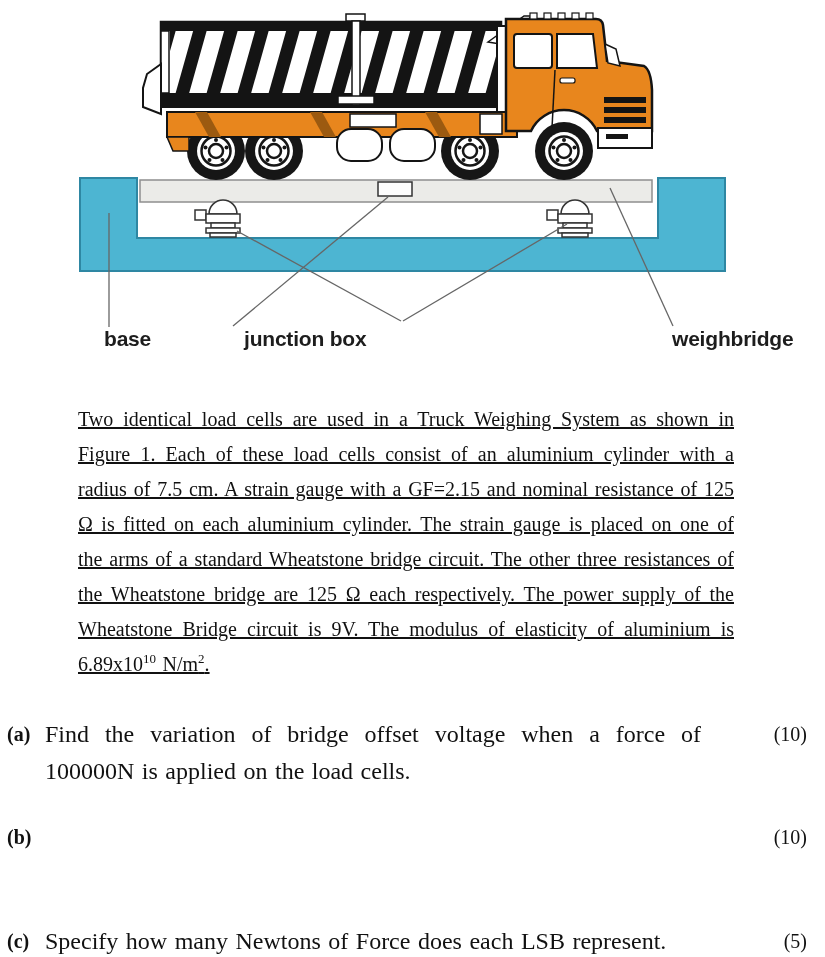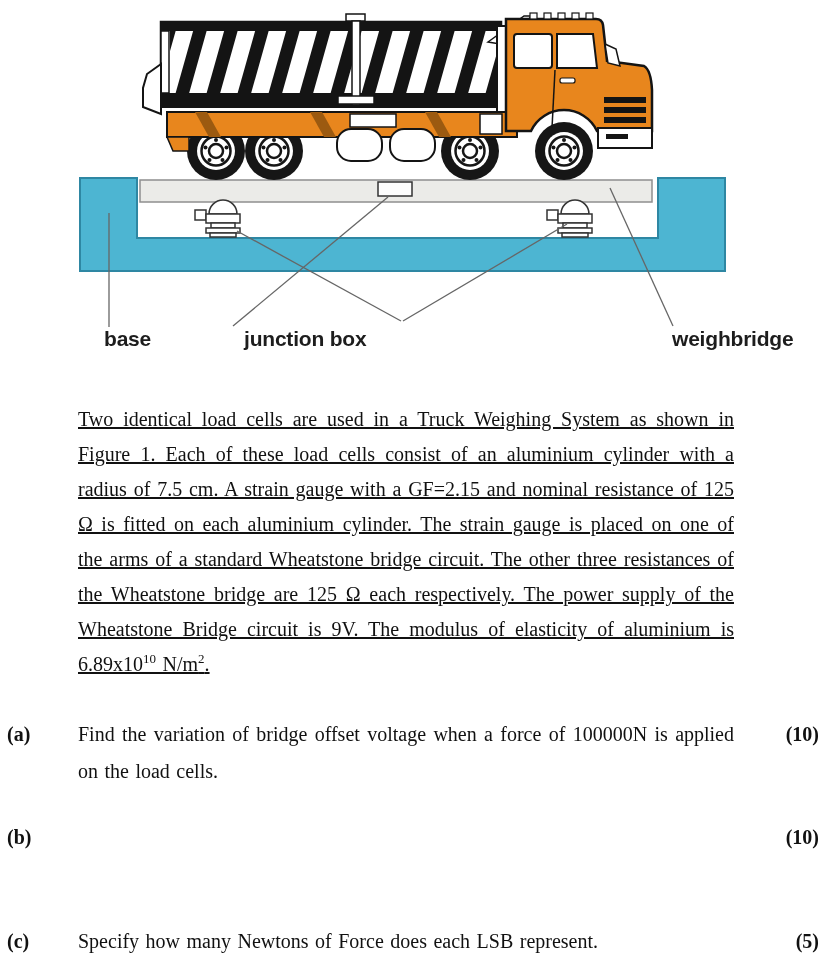--- a/index.html
+++ b/index.html
@@ -15,23 +15,23 @@
   .lbl-loadcell{left:338px;}
   .lbl-weighbridge{left:625px;margin-left:47px;}
   .para{position:absolute;left:78px;top:402px;width:656px;margin:0;
         font-size:20px;line-height:35px;text-align:justify;word-spacing:1.5px;text-decoration:underline;}
   .para sup{font-size:13px;line-height:0;}
   .question{position:absolute;left:0;width:825px;}
   .q-a{top:716px;}
   .q-b{top:819px;}
   .q-c{top:923px;}
   .qlabel{position:absolute;left:7px;top:0;font-weight:700;font-size:20px;line-height:37px;}
-  .qtext{margin-left:78px;width:656px;font-size:20px;line-height:37px;
+  .qtext{margin-left:45px;width:656px;font-size:24px;line-height:37px;
          text-align:justify;word-spacing:1.5px;}
-  .qmarks{position:absolute;right:6px;top:0;font-weight:700;font-size:20px;line-height:37px;text-align:right;}
+  .qmarks{position:absolute;right:18px;top:0;font-weight:400;font-size:20px;line-height:37px;text-align:right;}
 </style>
 </head>
 <body>
 
 <div class="page">
 
   <div class="figure">
     <svg width="825" height="360" viewBox="0 0 825 360">
       <defs>
         <clipPath id="boxclip">

